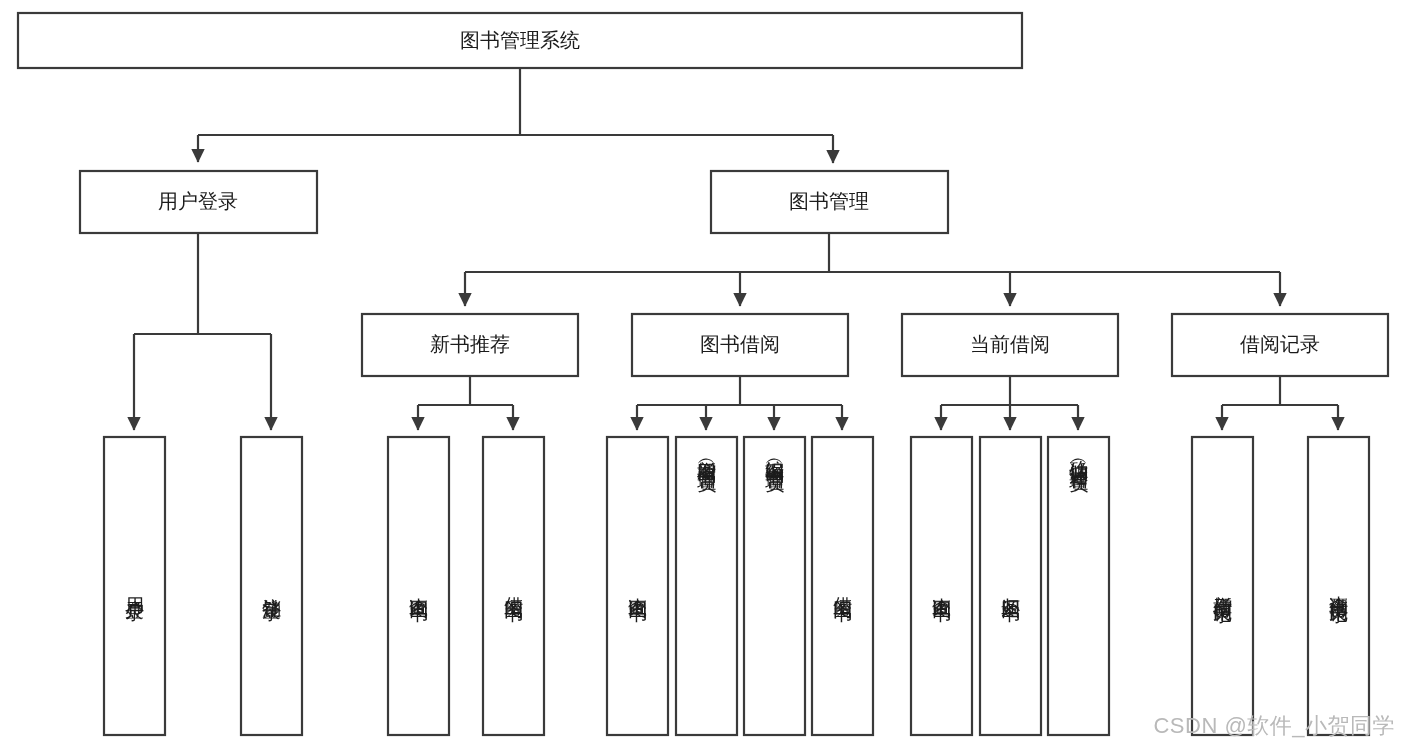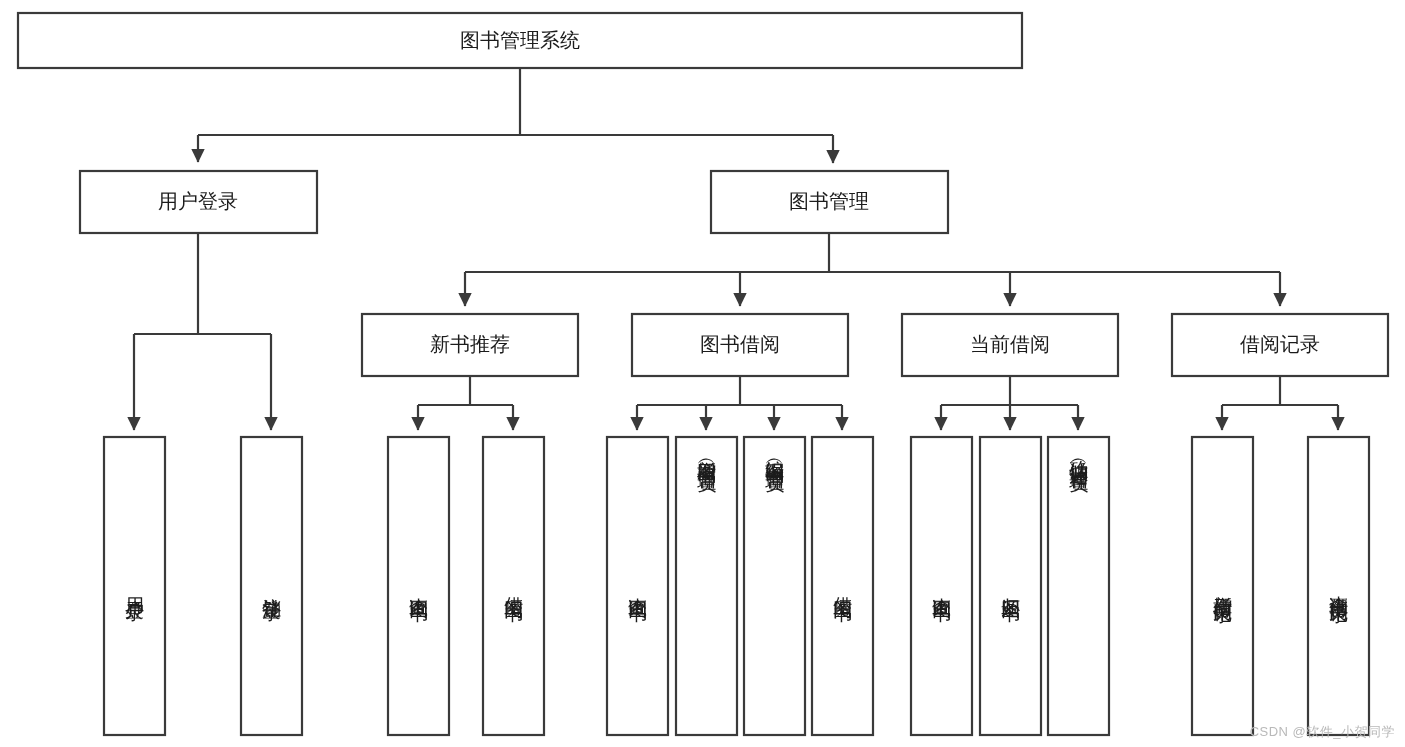--- a/index.html
+++ b/index.html
@@ -71,21 +71,21 @@
     box-sizing: border-box;
     display: flex;
     align-items: center;
     justify-content: center;
   }
   .watermark {
     position: absolute;
     right: 10px;
     bottom: 6px;
     font-family: "Liberation Sans", "DejaVu Sans", sans-serif;
-    font-size: 13px;
+    font-size: 22px;
     color: #b9b9b9;
     white-space: nowrap;
     letter-spacing: 0.5px;
   }
 </style>
 </head>
 <body>
 
 <div id="diagram-root">
 

